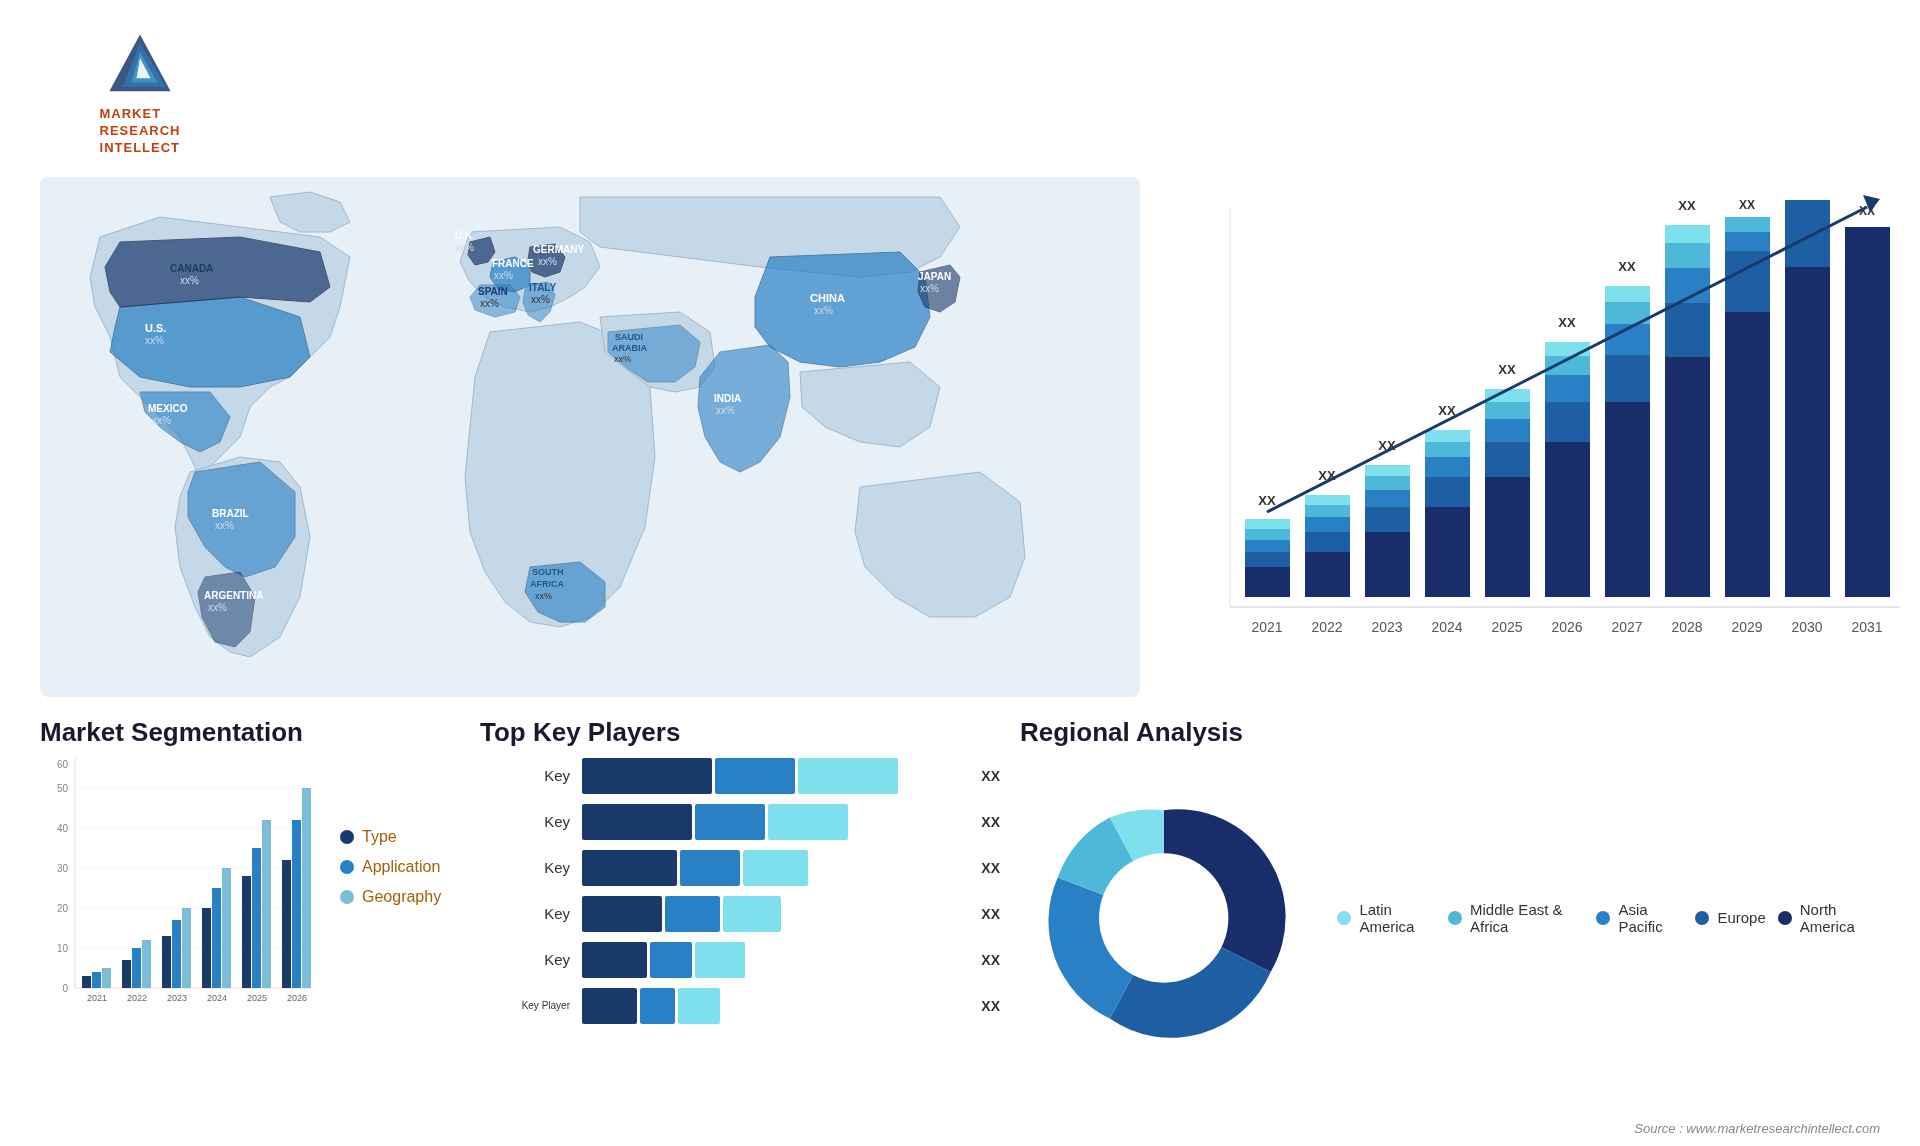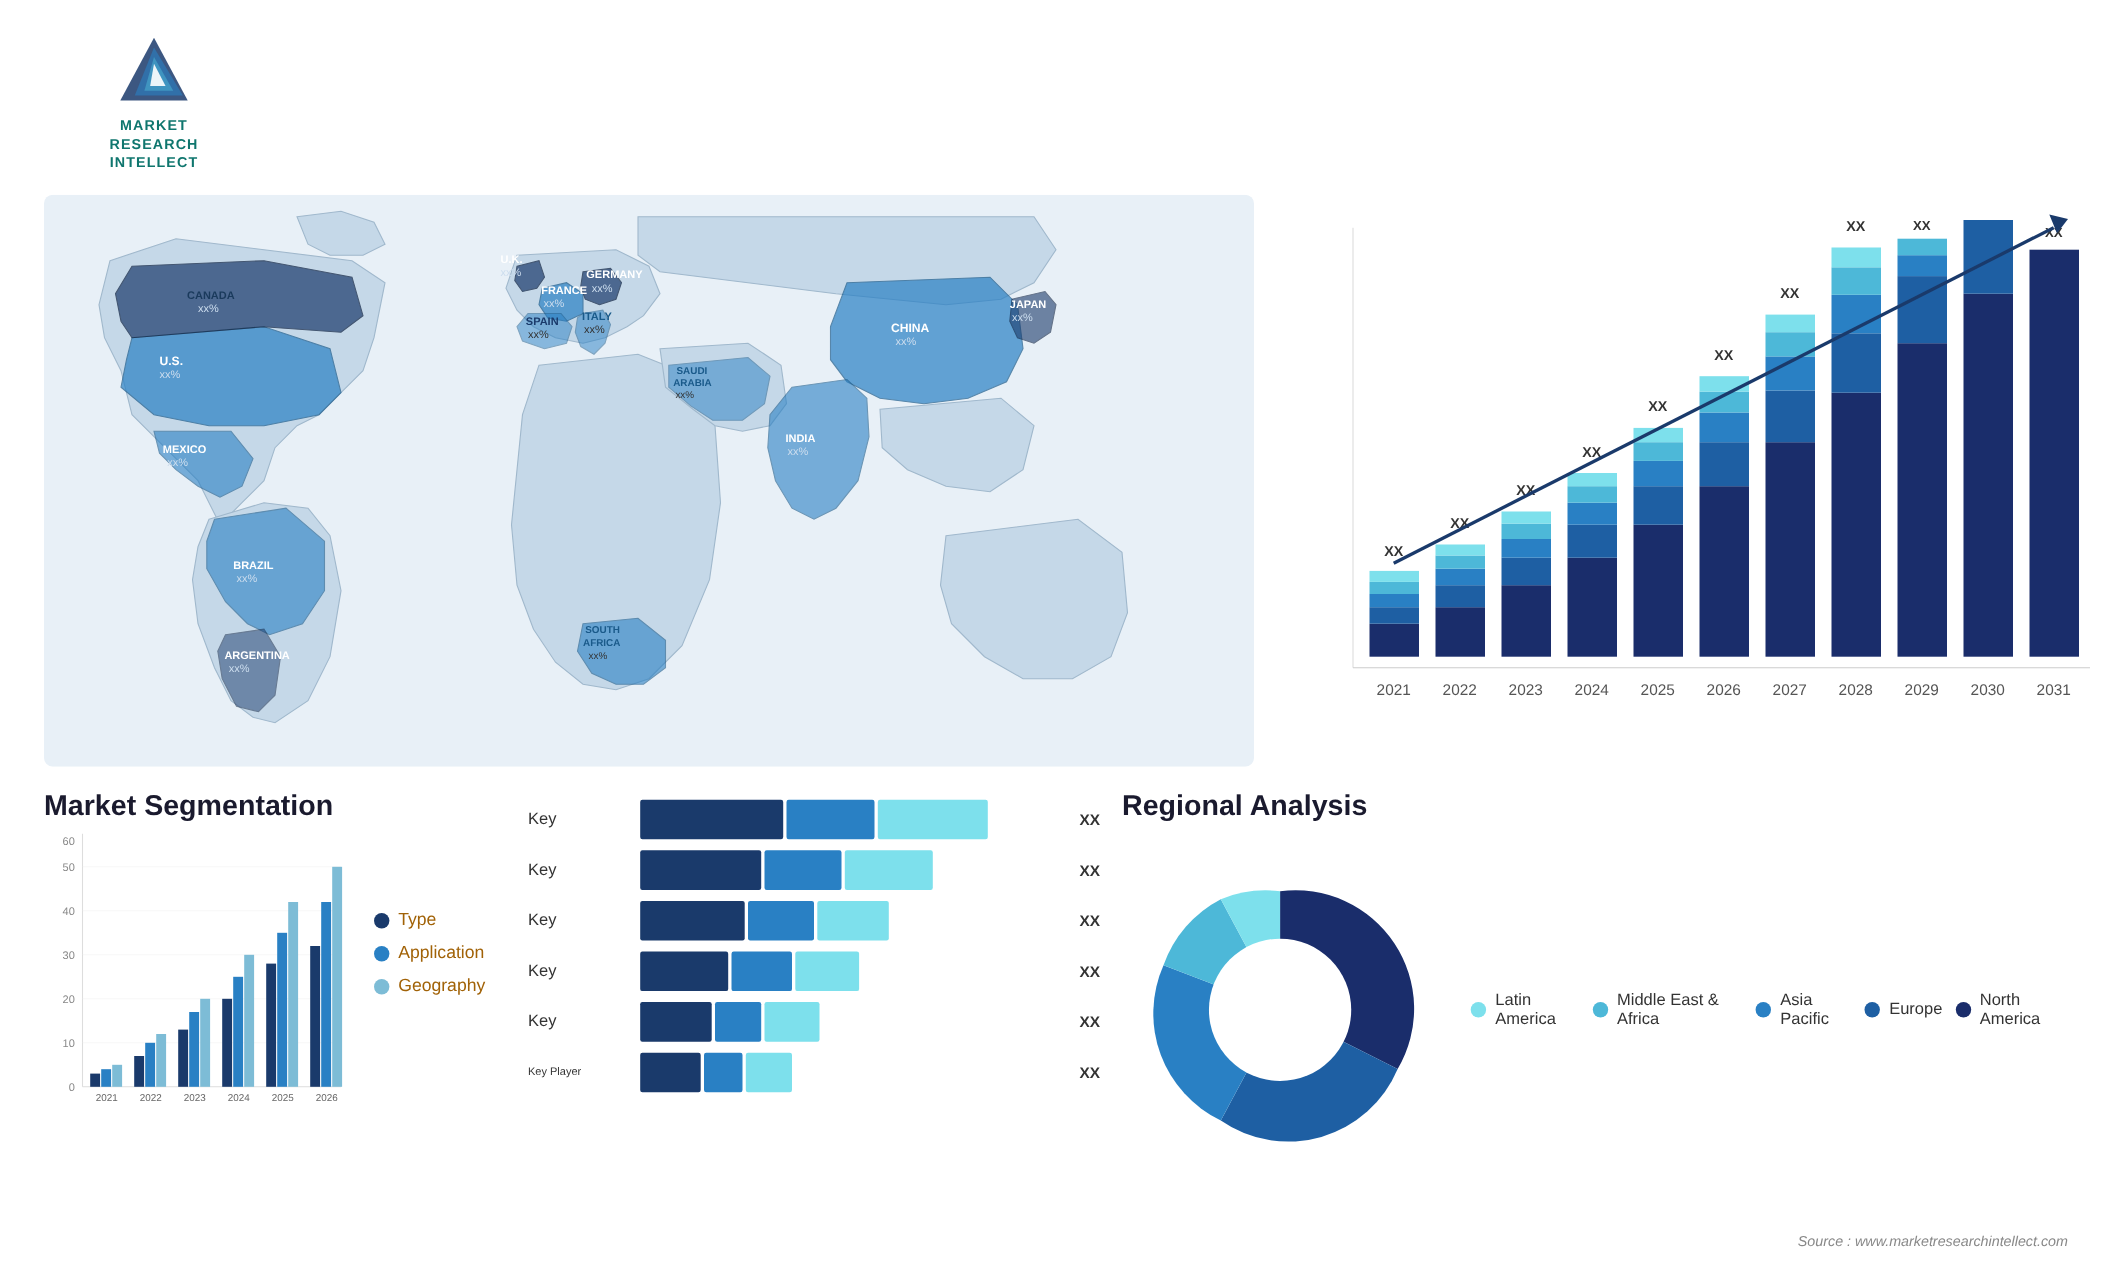--- a/index.html
+++ b/index.html
@@ -33,22 +33,22 @@
       min-width: 200px;
     }
     .logo-icon {
       width: 70px;
       height: 70px;
       margin-bottom: 6px;
     }
     .logo-text {
       font-size: 13px;
       font-weight: 700;
-      color: #0f766e;
-      text-align: center;
+      color: #c2410c;
+      text-align: left;
       letter-spacing: 1px;
       line-height: 1.3;
     }
 
     
     .content {
       display: flex;
       padding: 0 40px;
       gap: 30px;
       height: 520px;
@@ -123,21 +123,21 @@
     }
     .player-row {
       display: flex;
       align-items: center;
       gap: 12px;
     }
     .player-label {
       font-size: 15px;
       color: #333;
       width: 90px;
-      text-align: left;
+      text-align: right;
       flex-shrink: 0;
     }
     .player-bar-container {
       display: flex;
       gap: 3px;
       align-items: center;
       flex: 1;
     }
     .player-bar-seg {
       height: 36px;
@@ -482,20 +482,21 @@
         </div>
         <div class="legend-item">
           <div class="legend-dot" style="background-color:#7dbcd6;"></div>
           <span>Geography</span>
         </div>
       </div>
     </div>
   </div>
 
   <div class="players-section">
+    <div class="section-title">Top Key Players</div>
     <div class="players-bars">
 
       <div class="player-row">
         <div class="player-label">Key</div>
         <div class="player-bar-container">
           <div class="player-bar-seg" style="width:130px;background:#1a3a6b;"></div>
           <div class="player-bar-seg" style="width:80px;background:#2980c4;"></div>
           <div class="player-bar-seg" style="width:100px;background:#7de0ec;"></div>
         </div>
         <div class="player-xx">XX</div>

